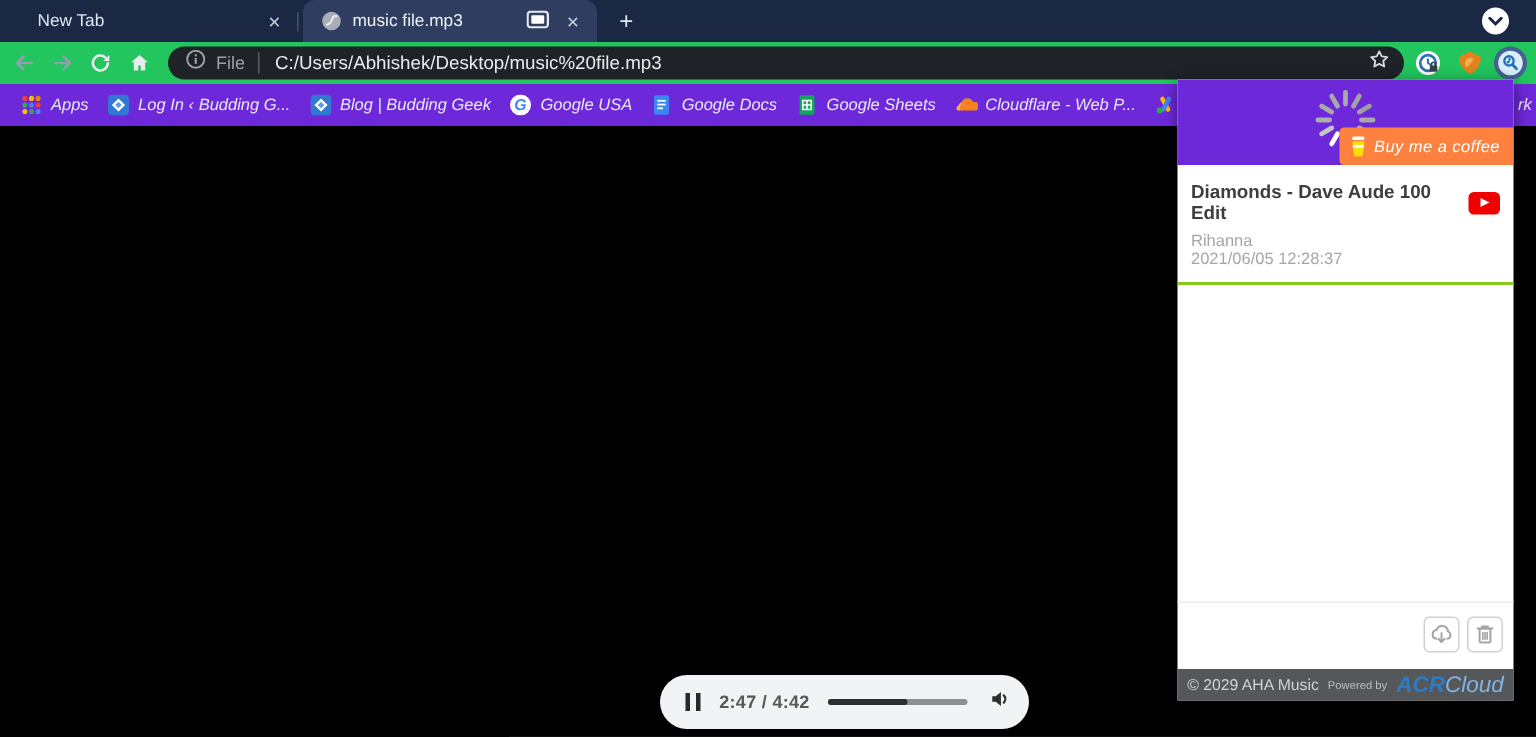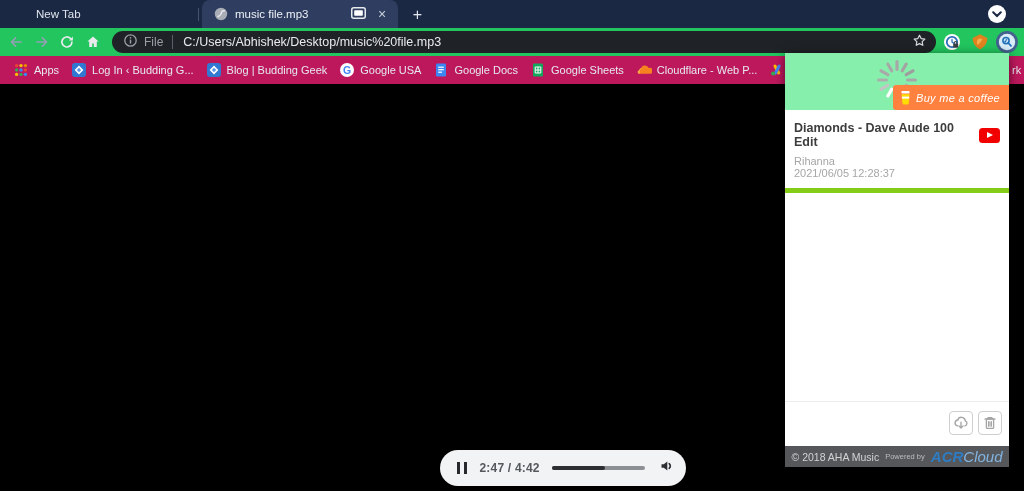--- a/index.html
+++ b/index.html
@@ -6,21 +6,21 @@
   body { background:#333; }
   .screen {
     position:relative; width:1024px; height:491px; overflow:hidden;
     background:#000; font-family:"Liberation Sans", sans-serif;
     -webkit-font-smoothing:antialiased;
   }
 
   
   .tabstrip { position:absolute; top:0; left:0; width:1024px; height:28px; background:#1b2844; }
   .tab { position:absolute; top:0; height:28px; display:flex; align-items:center; color:#dfe4ec; font-size:11.5px; }
-  .tab-inactive { left:0; width:199px; padding-left:6px;margin-left:30px; }
+  .tab-inactive { left:0; width:199px; padding-left:25px; }
   .tab-inactive .tab-title { flex:1; }
   .tab-active { left:202px; width:196px; background:#2e3d60; border-radius:8px 8px 0 0; padding-left:12px; }
   .tab-sep { position:absolute; left:198px; top:8px; width:1px; height:13px; background:#45536f; }
   .tab-close { width:16px; height:16px; display:flex; align-items:center; justify-content:center;
     color:#c8cfdb; font-size:14px; line-height:1; border-radius:50%; margin-right:8px; cursor:default; }
   .tab-favicon { width:14px; height:14px; margin-right:7px; flex:0 0 auto; }
   .tab-active .tab-title { flex:1; color:#eef1f6; }
   .media-indicator { margin-right:8px; flex:0 0 auto; }
   .newtab-btn { position:absolute; left:408px; top:5px; width:19px; height:19px; color:#e2e7ef;
     font-size:16px; display:flex; align-items:center; justify-content:center; border-radius:50%; }
@@ -35,22 +35,22 @@
   .ob-info { margin-left:12px; flex:0 0 auto; }
   .ob-scheme { margin-left:7px; font-size:12px; color:#9aa0a6; }
   .ob-divider { margin-left:9px; width:1px; height:14px; background:#5a6068; }
   .ob-url { margin-left:10px; font-size:12.5px; color:#e8eaed; white-space:nowrap; }
   .ob-star { margin-left:auto; margin-right:9px; flex:0 0 auto; }
   .ext-btn { position:absolute; top:5px; width:18px; height:18px; }
   .ext-active-halo { position:absolute; left:996px; top:3px; width:22px; height:22px; border-radius:50%;
     background:#44618f; display:flex; align-items:center; justify-content:center; }
 
   
-  .bookmarks { position:absolute; top:56px; left:0; width:1024px; height:28px; background:#be185d;
-    display:flex; align-items:center; padding-left:14px; gap:13px; }
+  .bookmarks { position:absolute; top:56px; left:0; width:1024px; height:28px; background:#6d28d9;
+    display:flex; align-items:center; padding-left:14px; gap:13px;font-style:italic; }
   .bm-item { display:flex; align-items:center; gap:6px; color:#e6e9ee; font-size:11px; white-space:nowrap; }
   .bm-icon { width:14px; height:14px; flex:0 0 auto; }
   .bm-fragment { position:absolute; left:1012px; top:0; height:28px; display:flex; align-items:center;
     color:#e6e9ee; font-size:11px; }
 
   
   .page { position:absolute; top:84px; left:0; width:1024px; height:407px; background:#000; }
 
   
   .player { position:absolute; left:440px; top:366px; width:246px; height:36px; border-radius:18px;
@@ -58,26 +58,26 @@
   .pause-btn { margin-left:17px; display:flex; gap:3.5px; }
   .pause-btn span { display:block; width:3px; height:12px; background:#27292c; }
   .player-time { margin-left:13px; font-size:12px; color:#55585c; letter-spacing:.2px; }
   .seek-track { margin-left:12px; width:93px; height:4px; border-radius:2px; background:#8c8f93; position:relative; }
   .seek-fill { position:absolute; left:0; top:0; height:4px; border-radius:2px; background:#2c2e31; }
   .volume-btn { margin-left:14px; }
 
   
   .popup { position:absolute; left:785px; top:53px; width:224px; height:414px; background:#fff;
     box-shadow:0 2px 10px rgba(0,0,0,.55); z-index:40; }
-  .popup-header { position:relative; height:57px; background:#86efac; }
+  .popup-header { position:relative; height:57px; background:#6d28d9; }
   .spinner { position:absolute; left:50%; top:3px; transform:translateX(-50%); }
   .bmc-btn { position:absolute; right:0; top:32px; height:25px; background:#ff813f; color:#fff;
     display:flex; align-items:center; gap:4px; padding:0 9px 0 6px; border-radius:3px 0 0 3px;
     font-style:italic; font-size:11px; letter-spacing:.3px; }
-  .song-block { padding:11px 9px 9px; border-bottom:5px solid #84cc16; }
+  .song-block { padding:11px 9px 9px; border-bottom:2px solid #84cc16; }
   .song-row1 { display:flex; align-items:center; justify-content:space-between; }
   .song-title { font-size:12.5px; font-weight:bold; color:#3d3d3d; }
   .yt-btn { width:21px; height:15px; background:#f20000; border-radius:3.5px; position:relative; flex:0 0 auto; }
   .yt-btn::after { content:""; position:absolute; left:8px; top:4.2px; border-left:6px solid #fff;
     border-top:3.4px solid transparent; border-bottom:3.4px solid transparent; }
   .song-row2 { display:flex; align-items:baseline; justify-content:space-between; margin-top:6px;
     font-size:11px; color:#a6a6a6;flex-direction:column; }
   .popup-actions { position:absolute; left:0; right:0; bottom:21px; height:45px; border-top:1px solid #ededed;
     display:flex; justify-content:flex-end; gap:5px; padding:9px 7px 0; }
   .icon-btn { width:24px; height:24px; border:1px solid #cfcfcf; border-radius:4px; background:#fff;
@@ -365,19 +365,19 @@
       <span class="icon-btn">
         <svg width="18" height="18" viewBox="0 0 20 20">
           <path d="M4.5 5.5h11 M8 5.5V4h4v1.5" fill="none" stroke="#a5a5a5" stroke-width="1.5" stroke-linecap="round"></path>
           <rect x="6" y="5.5" width="8" height="10.5" rx="1" fill="none" stroke="#a5a5a5" stroke-width="1.5"></rect>
           <path d="M8.4 8.5v5 M10 8.5v5 M11.6 8.5v5" stroke="#a5a5a5" stroke-width="1.2" stroke-linecap="round"></path>
         </svg>
       </span>
     </div>
 
     <div class="popup-footer">
-      <span class="pf-copy">© 2018 AHA Music</span>
+      <span class="pf-copy">© 2029 AHA Music</span>
       <span class="pf-powered">Powered by</span>
       <span class="pf-brand"><span class="acr">ACR</span><span class="cloud">Cloud</span></span>
     </div>
   </div>
 
 </div>
 
 </body></html>

